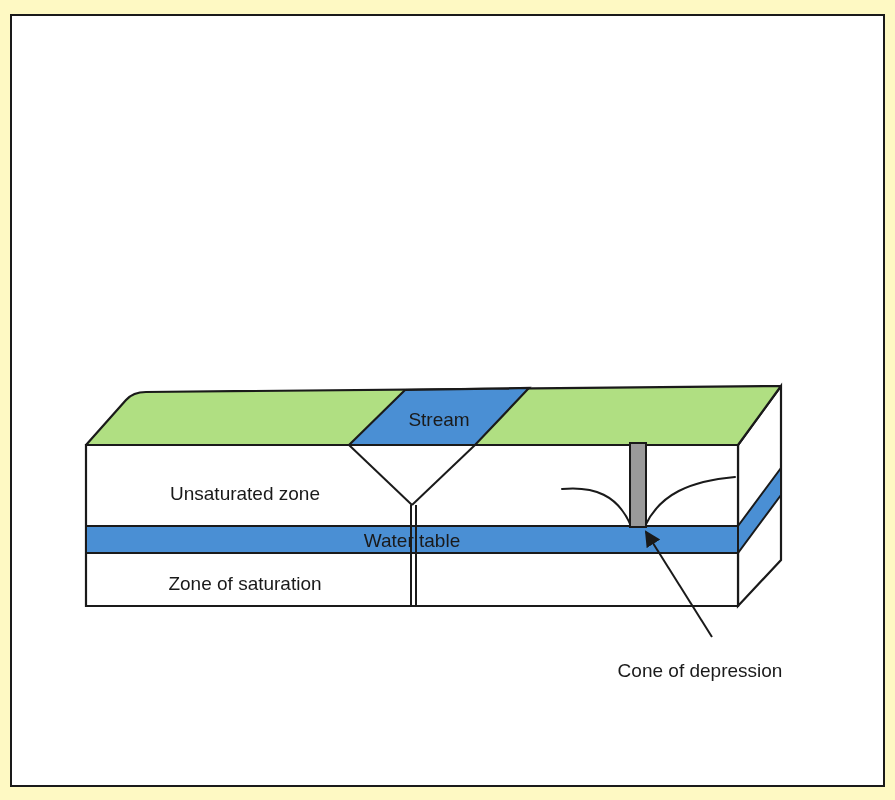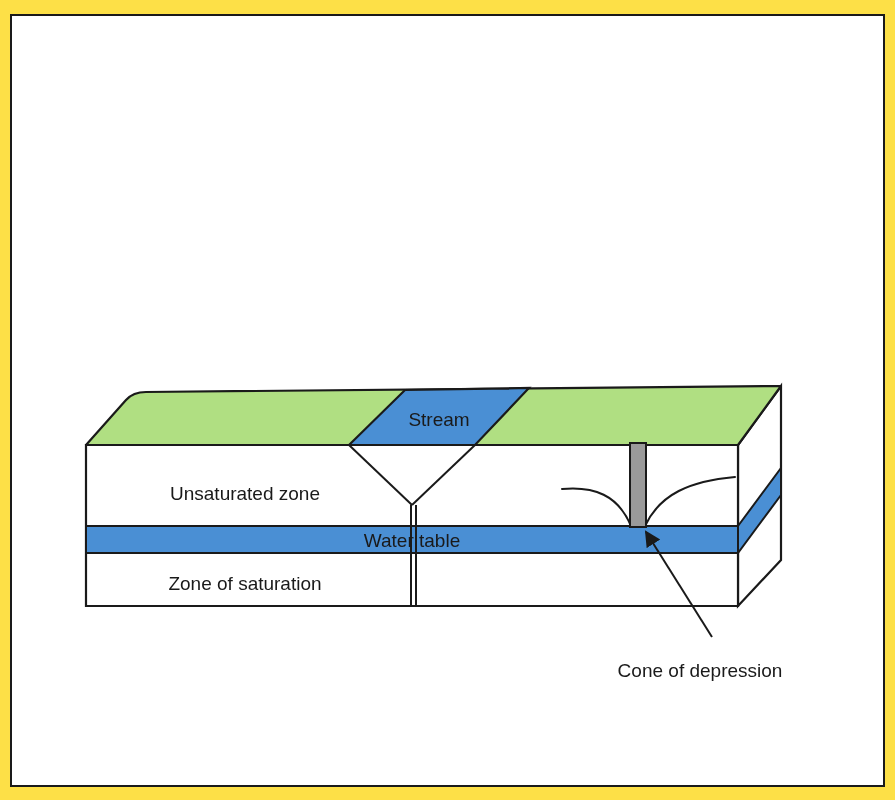--- a/index.html
+++ b/index.html
@@ -10,21 +10,21 @@
   body {
     width: 895px;
     height: 800px;
     font-family: "Liberation Sans", sans-serif;
     overflow: hidden;
   }
   #figure-root {
     position: relative;
     width: 895px;
     height: 800px;
-    background: #fde047;
+    background: #fef9c3;
   }
   #diagram-svg {
     position: absolute;
     left: 0;
     top: 0;
     width: 895px;
     height: 800px;
   }
   .diagram-label {
     font-family: "Liberation Sans", sans-serif;

